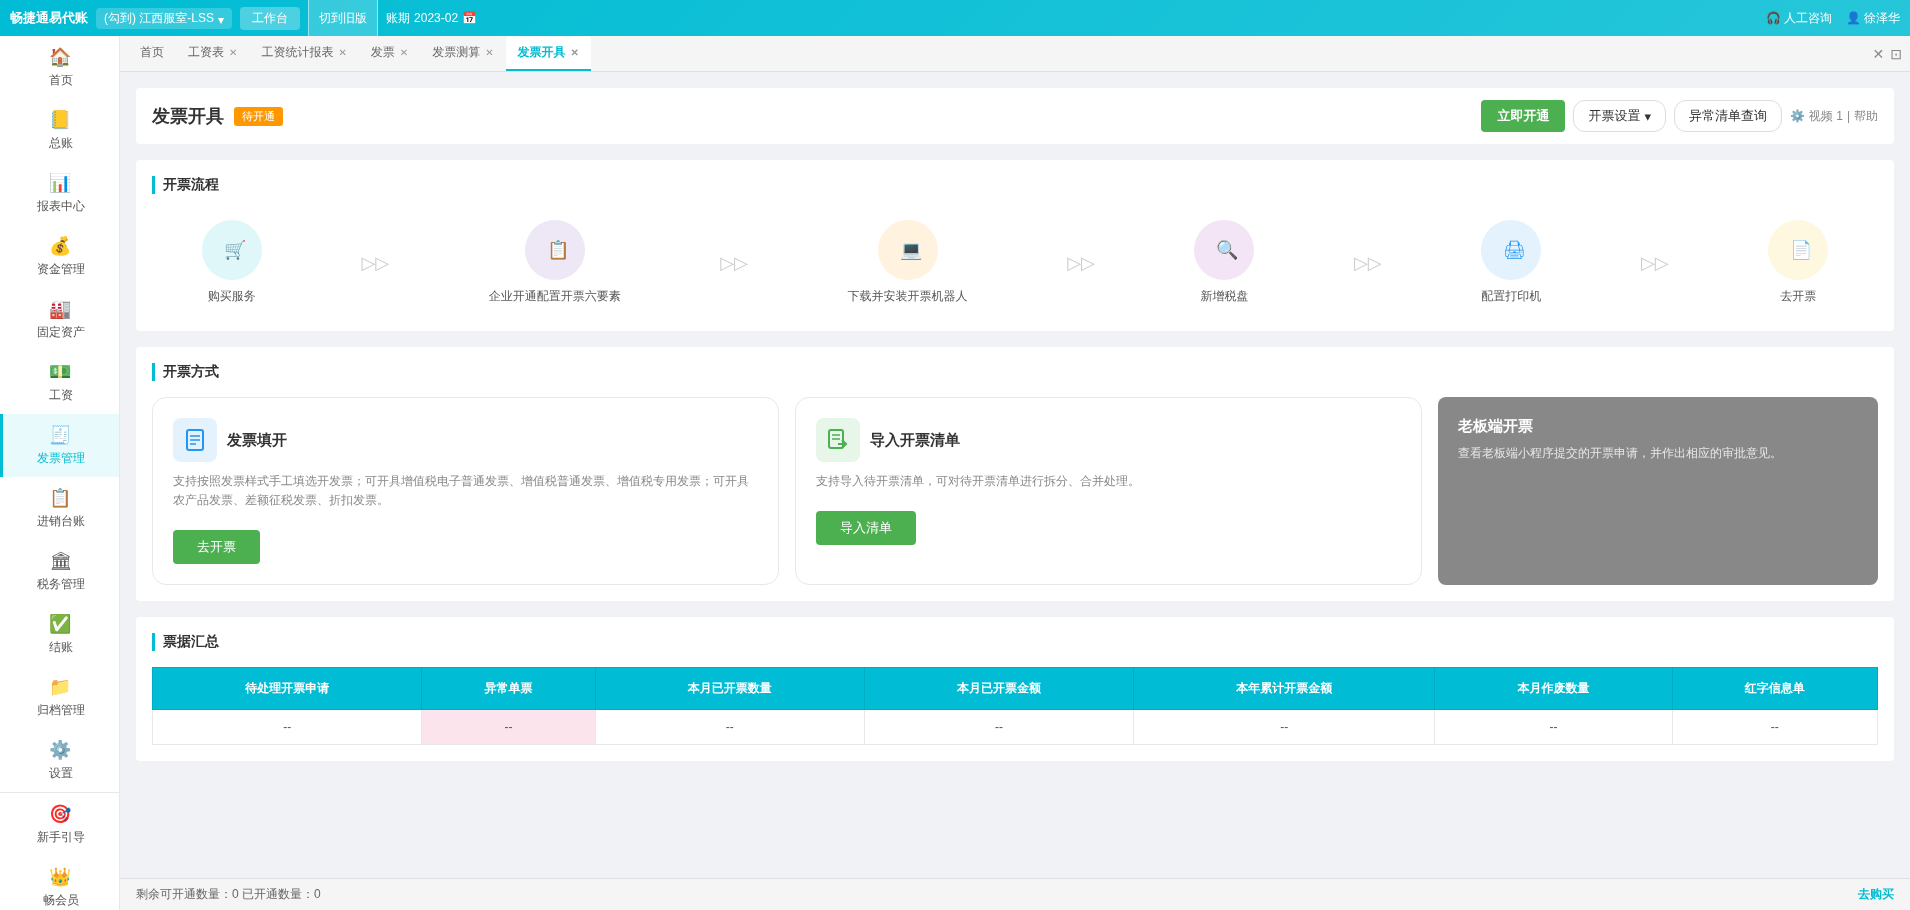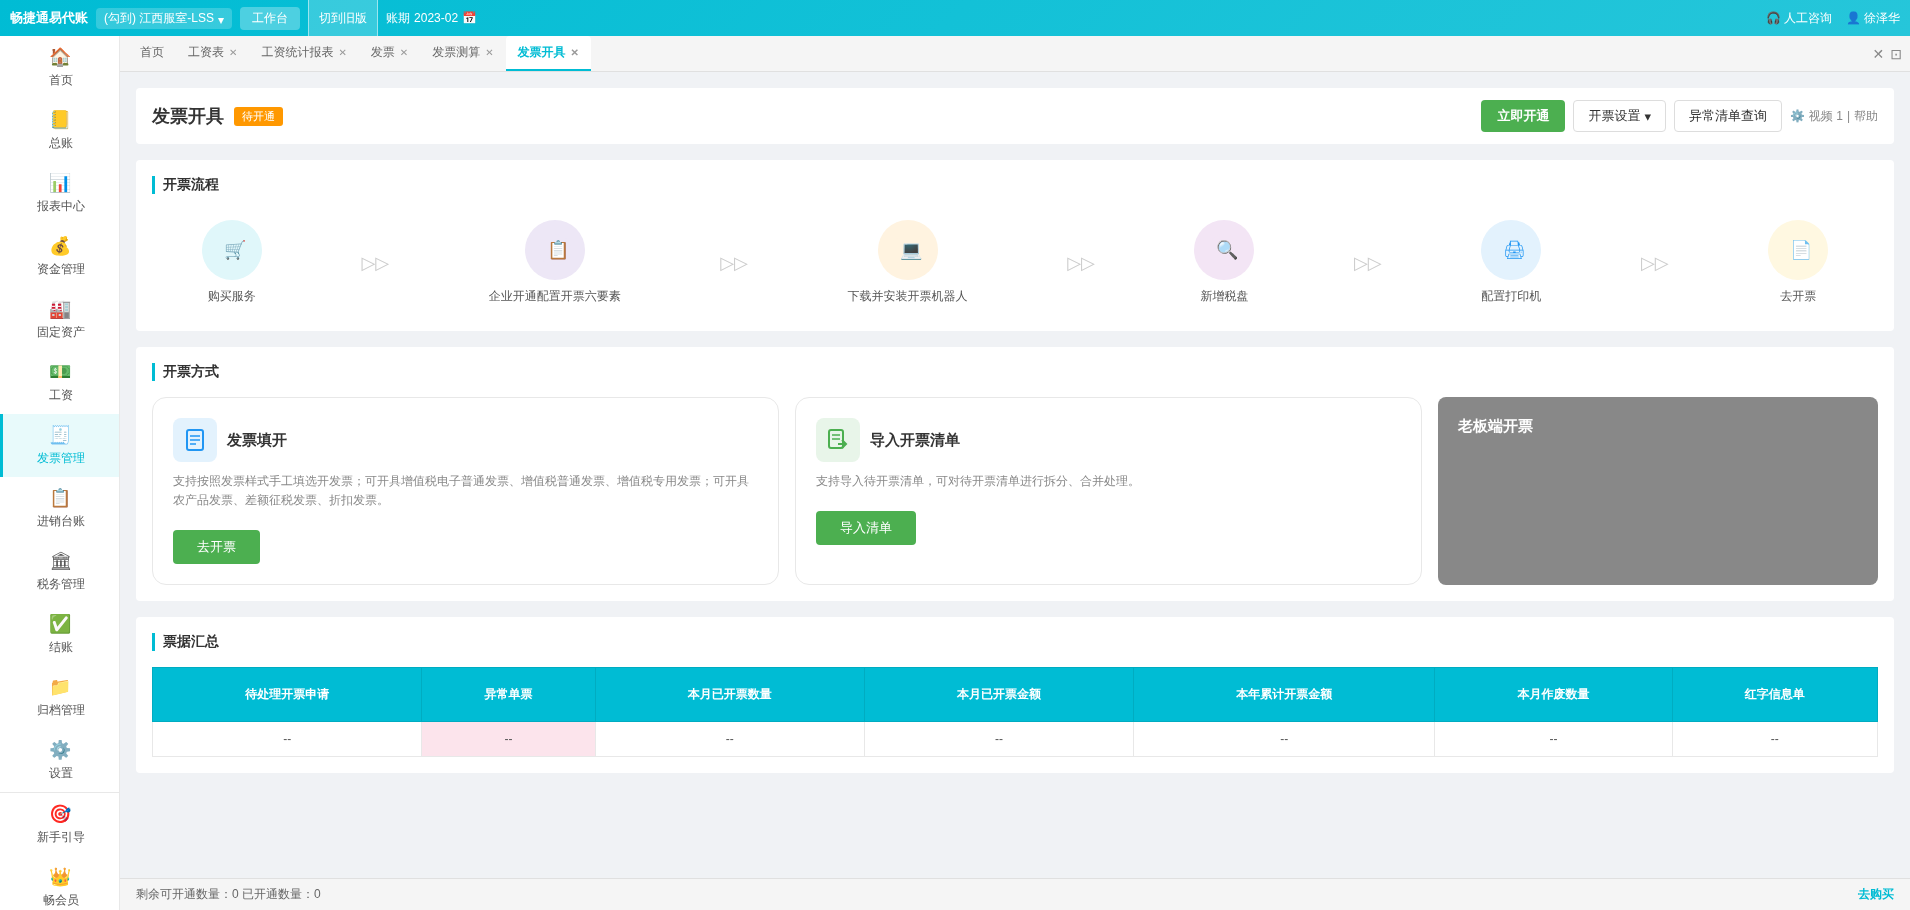--- a/index.html
+++ b/index.html
@@ -153,21 +153,21 @@
       border-radius: 4px;
       font-size: 13px;
       cursor: pointer;
       font-weight: bold;
     }
     .btn-secondary {
       background: white;
       color: #333;
       border: 1px solid #ddd;
       padding: 6px 14px;
-      border-radius: 4px;
+      border-radius: 12px;
       font-size: 13px;
       cursor: pointer;
       display: flex;
       align-items: center;
       gap: 4px;
     }
 
     
     .section-card {
       background: white;
@@ -269,21 +269,21 @@
       background: rgba(0,0,0,0.3);
       padding: 10px 30px;
       border-radius: 6px;
     }
 
     
     .summary-table { width: 100%; border-collapse: collapse; }
     .summary-table th {
       background: #00bcd4;
       color: white;
-      padding: 18px 8px;
+      padding: 12px 8px;
       font-size: 12px;
       text-align: center;
       border: 1px solid #00acc1;
     }
     .summary-table td {
       padding: 10px 8px;
       font-size: 12px;
       text-align: center;
       border: 1px solid #e8e8e8;
       color: #555;
@@ -566,20 +566,21 @@
                 </svg>
               </div>
               <span class="method-title">导入开票清单</span>
             </div>
             <div class="method-desc">支持导入待开票清单，可对待开票清单进行拆分、合并处理。</div>
             <button class="btn-green">导入清单</button>
           </div>
 
           <div class="old-portal-card">
             <div class="old-portal-title">老板端开票</div>
+            <div class="old-portal-desc">查看老板端小程序提交的开票申请，并作出相应的审批意见。</div>
           </div>
 
         </div>
       </div>
 
       <div class="section-card">
         <div class="section-title">票据汇总</div>
         <table class="summary-table">
           <thead>
             <tr>

